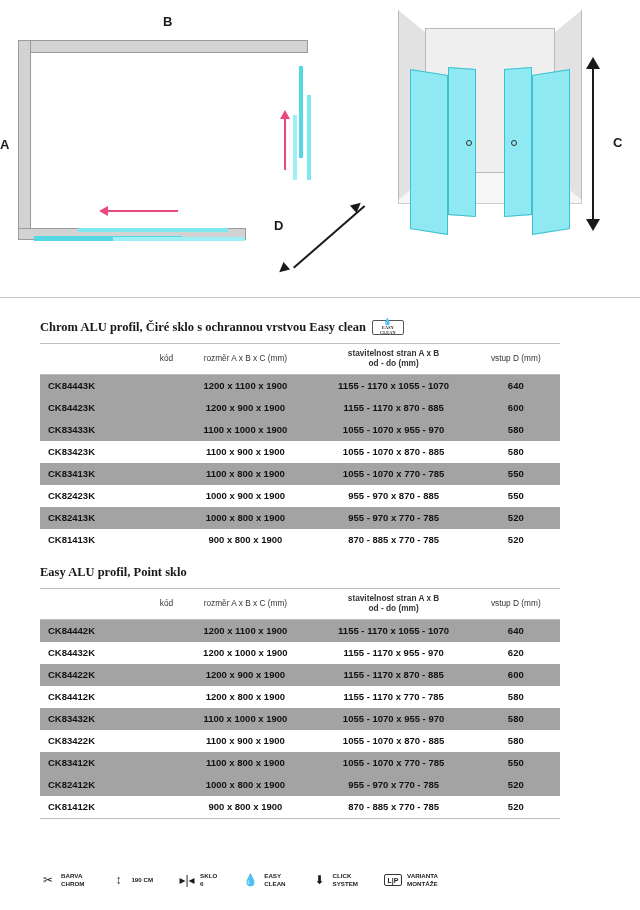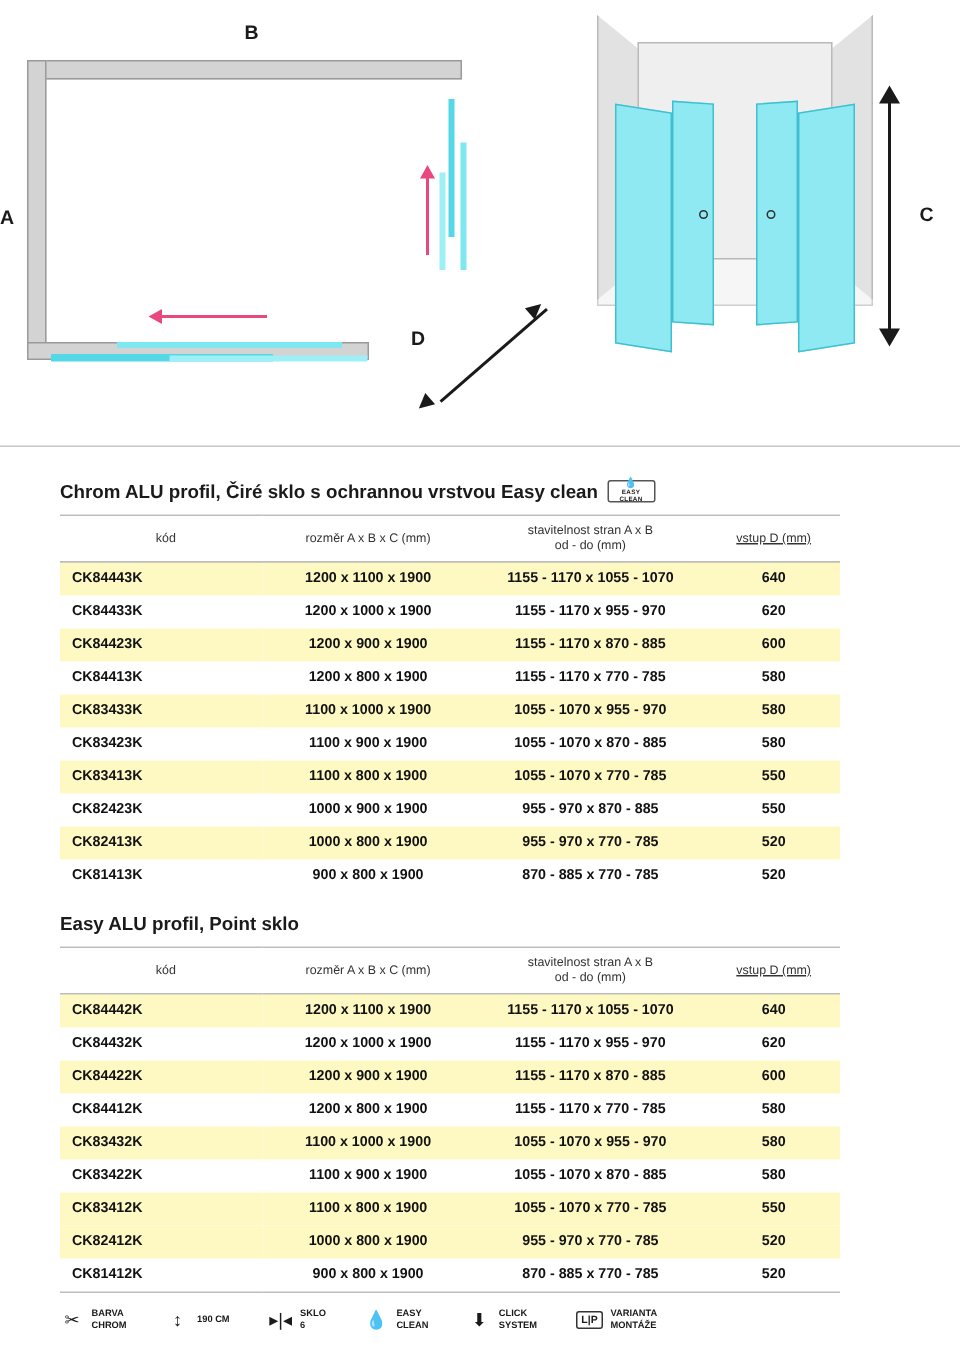--- a/index.html
+++ b/index.html
@@ -65,43 +65,43 @@
   .k2 { left: 131px; top: 130px; }
 
   .c-arrow { position: absolute; left: 592px; top: 68px; width: 2px; height: 152px; background: #1a1a1a; }
   .c-arrow:before { content: ""; position: absolute; left: -6px; top: -11px; border-left: 7px solid transparent; border-right: 7px solid transparent; border-bottom: 12px solid #1a1a1a; }
   .c-arrow:after { content: ""; position: absolute; left: -6px; bottom: -11px; border-left: 7px solid transparent; border-right: 7px solid transparent; border-top: 12px solid #1a1a1a; }
 
   .sep { position: absolute; left: 0; top: 297px; width: 640px; height: 1px; background: #c8c8c8; }
 
   
   .content { position: absolute; left: 40px; top: 320px; width: 520px; }
-  .sec-title { font-size: 12.5px; font-weight: bold; margin: 0 0 8px 0; display: flex; align-items: center; gap: 6px; }
+  .sec-title { font-size: 12.5px; font-weight: bold; margin: 0 0 8px 0; display: flex; align-items: center; gap: 6px; font-family: Liberation Serif, serif; }
   .easyclean-badge {
     display: inline-flex; flex-direction: column; align-items: center; justify-content: center;
     width: 32px; height: 15px; border: 1px solid #555; border-radius: 2px;
     font-size: 4.2px; line-height: 1.15; font-weight: bold; letter-spacing: .2px;
   }
   .easyclean-badge .drop { font-size: 7px; line-height: 7px; }
 
   table { width: 100%; border-collapse: collapse; font-size: 9.5px; }
   th { font-weight: normal; color: #333; font-size: 8.3px; text-align: center; padding: 5px 2px; vertical-align: middle; line-height: 1.2; }
-  th.left { text-align: center; padding-left: 8px; }
+  th.left { text-align: right; padding-left: 8px; }
   td { text-align: center; padding: 5.5px 2px; font-weight: bold; font-size: 9.5px; color: #111; }
   td.left { text-align: left; padding-left: 8px; }
-  tbody tr.alt { background: #fef9c3; }
+  tbody tr.alt { background: #a3a3a3; }
   tbody tr { border: none; }
   .thead-row { border-bottom: 1px solid #bdbdbd; border-top: 1px solid #bdbdbd; }
   .tbl { margin-bottom: 14px; }
   .tbl-last tbody tr:last-child { border-bottom: 1px solid #bdbdbd; }
 
   .col1 { width: 26%; }
   .col2 { width: 27%; }
-  .col3 { width: 30%; }
-  .col4 { width: 17%; text-decoration: underline; }
+  .col3 { width: 30%; font-weight: bold; }
+  .col4 { width: 17%; }
 
   
   .legend { position: absolute; left: 40px; top: 872px; width: 560px; display: flex; gap: 26px; align-items: center; }
   .leg { display: flex; align-items: center; gap: 5px; }
   .leg-txt { font-size: 6.2px; font-weight: bold; line-height: 1.25; text-transform: uppercase; }
   .leg-ico { width: 16px; height: 16px; display: flex; align-items: center; justify-content: center; font-size: 12px; }
 </style>
 </head>
 <body>
 
@@ -175,37 +175,25 @@
           <th class="col4">vstup D (mm)</th>
         </tr>
       </thead>
       <tbody>
         <tr class="alt">
           <td class="left">CK84443K</td>
           <td>1200 x 1100 x 1900</td>
           <td>1155 - 1170 x 1055 - 1070</td>
           <td>640</td>
         </tr>
-        <tr>
-          <td class="left">CK84433K</td>
-          <td>1200 x 1000 x 1900</td>
-          <td>1155 - 1170 x 955 - 970</td>
-          <td>620</td>
-        </tr>
         <tr class="alt">
           <td class="left">CK84423K</td>
           <td>1200 x 900 x 1900</td>
           <td>1155 - 1170 x 870 - 885</td>
           <td>600</td>
-        </tr>
-        <tr>
-          <td class="left">CK84413K</td>
-          <td>1200 x 800 x 1900</td>
-          <td>1155 - 1170 x 770 - 785</td>
-          <td>580</td>
         </tr>
         <tr class="alt">
           <td class="left">CK83433K</td>
           <td>1100 x 1000 x 1900</td>
           <td>1055 - 1070 x 955 - 970</td>
           <td>580</td>
         </tr>
         <tr>
           <td class="left">CK83423K</td>
           <td>1100 x 900 x 1900</td>

